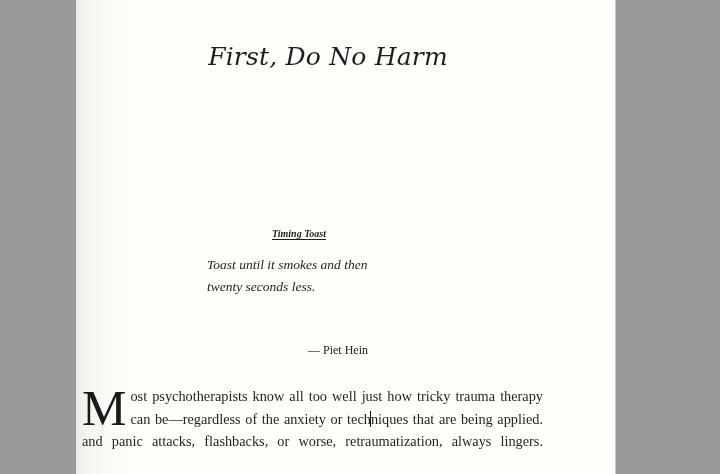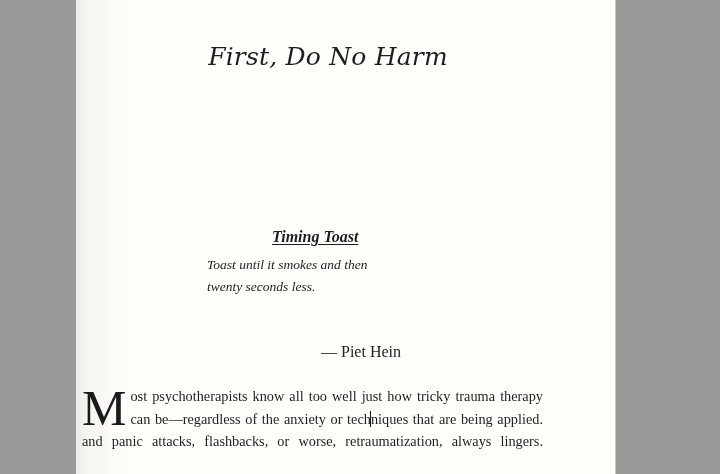--- a/index.html
+++ b/index.html
@@ -43,42 +43,42 @@
       box-sizing: border-box;
       width: 420px;
     }
     .epigraph-title {
       position: absolute;
       left: 196px;
       top: 228px;
       font-family: "Liberation Serif", serif;
       font-style: italic;
       font-weight: bold;
-      font-size: 16px;
+      font-size: 10px;
       color: #1e1e1e;
       text-decoration: underline;
       text-underline-offset: 2px;
     }
     .epigraph {
       position: absolute;
       left: 131px;
       top: 254px;
       font-family: "Liberation Serif", serif;
       font-style: italic;
       font-size: 13.5px;
       color: #232323;
       line-height: 21.7px;
     }
     .epigraph .line { display: block; white-space: nowrap; }
     .attribution {
       position: absolute;
-      left: 245px;
+      left: 232px;
       top: 343px;
       font-family: "Liberation Serif", serif;
-      font-size: 16px;
+      font-size: 12px;
       color: #232323;
       text-align: right;
     }
     .body-text {
       position: absolute;
       left: 6px;
       top: 385px;
       width: 461px;
       font-family: "Liberation Serif", serif;
       font-size: 14.3px;

